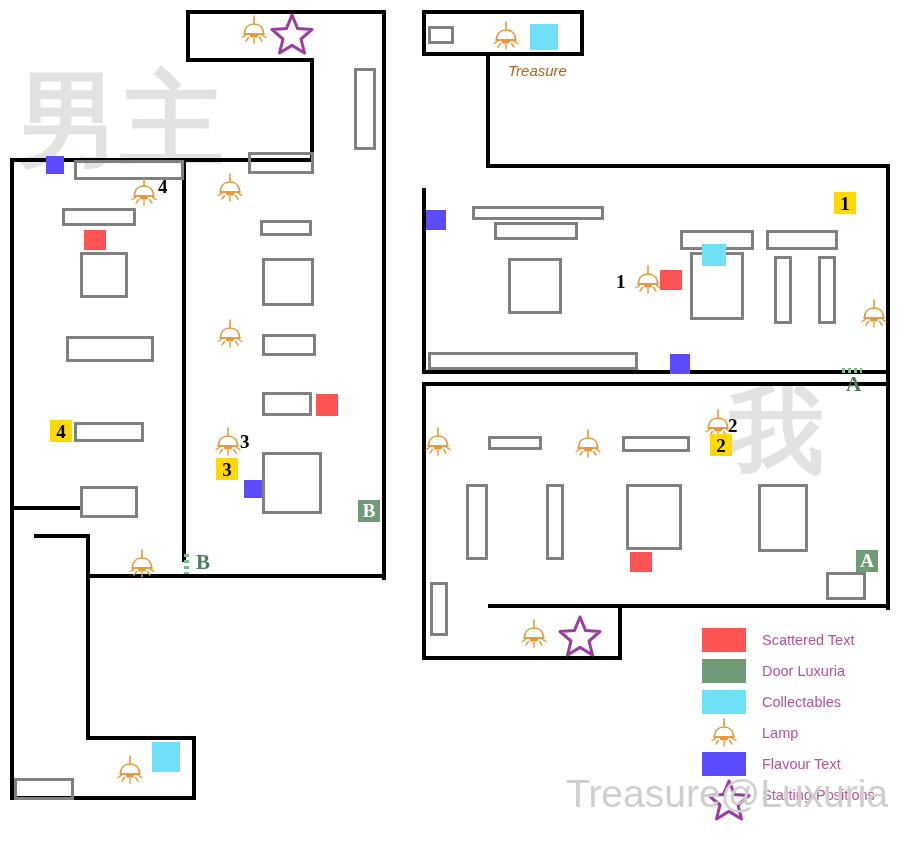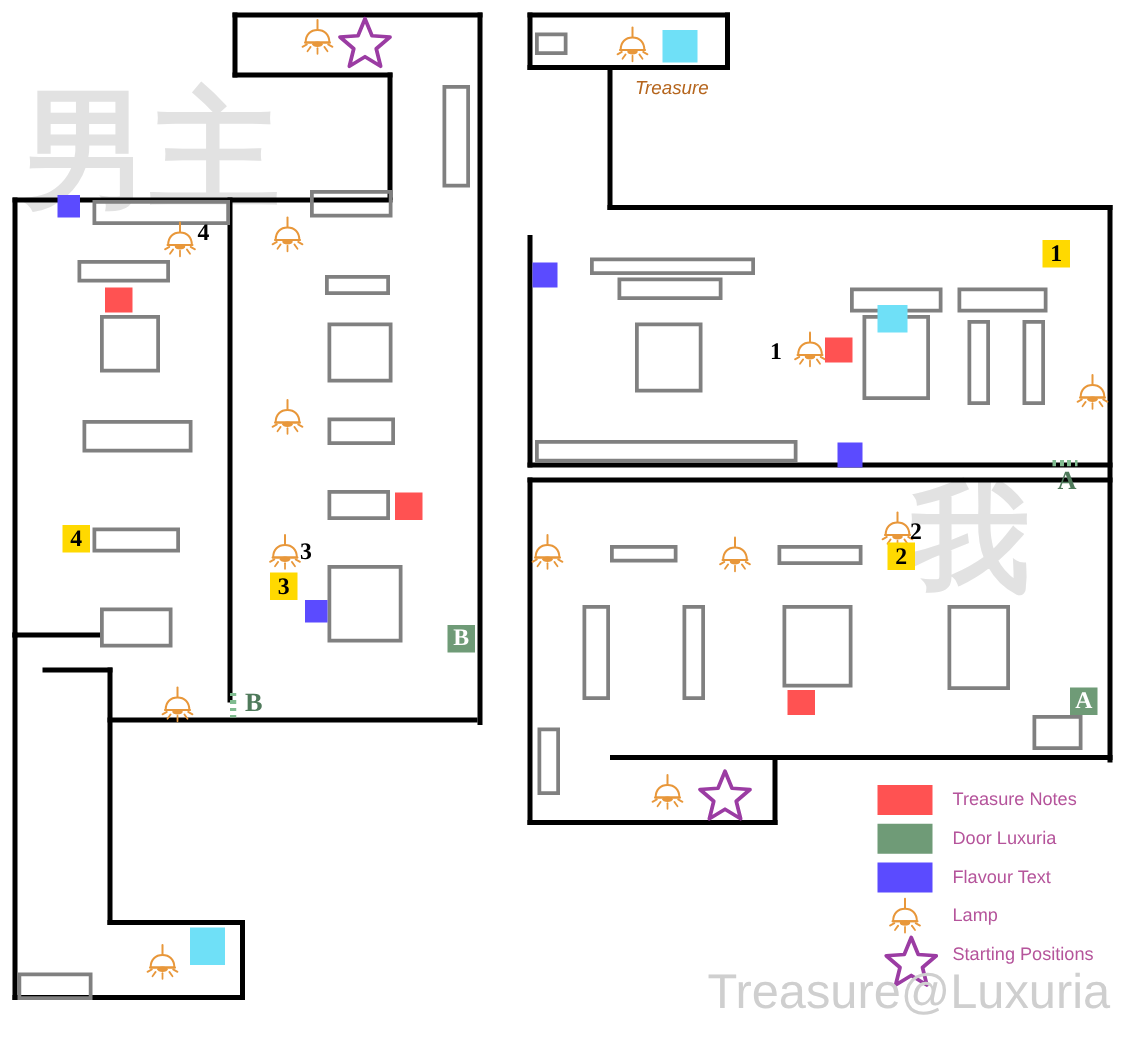--- a/index.html
+++ b/index.html
@@ -444,29 +444,29 @@
 
   <div class="gletter" style="left:846px;top:374px;">A</div>
   <div class="gdots horiz" style="left:842px;top:368px;"></div>
   <div class="dletter" style="left:856px;top:550px;">A</div>
 
   <div class="caption" style="left:508px;top:62px;">Treasure</div>
 
   <div id="legend">
     <div class="lg-row">
       <div class="lg-sw" style="background:#ff5252;"></div>
-      <div class="lg-txt">Treasure Notes</div>
+      <div class="lg-txt">Scattered Text</div>
     </div>
     <div class="lg-row">
       <div class="lg-sw" style="background:#6f9b77;"></div>
       <div class="lg-txt">Door Luxuria</div>
     </div>
     <div class="lg-row">
-      <div class="lg-sw" style="background:#5b4bff;"></div>
-      <div class="lg-txt">Flavour Text</div>
+      <div class="lg-sw" style="background:#6fe0f7;"></div>
+      <div class="lg-txt">Collectables</div>
     </div>
     <div class="lg-row">
       <div class="lg-ic">
         <span class="lamp" style="position:relative;left:0;top:0;">
 <svg viewBox="0 0 32 32" xmlns="http://www.w3.org/2000/svg">
   <g stroke="#e8973a" fill="none" stroke-width="1.6" stroke-linecap="round">
     <line x1="16" y1="2" x2="16" y2="10"></line>
     <path d="M6.5 20 C6.5 13.5 10.5 10 16 10 C21.5 10 25.5 13.5 25.5 20 Z" fill="#ffffff"></path>
     <line x1="6" y1="20" x2="26" y2="20"></line>
   </g>
@@ -475,20 +475,24 @@
     <line x1="16" y1="24.5" x2="16" y2="29"></line>
     <line x1="10.5" y1="23.5" x2="8" y2="27"></line>
     <line x1="21.5" y1="23.5" x2="24" y2="27"></line>
     <line x1="7.5" y1="21.5" x2="4" y2="23.5"></line>
     <line x1="24.5" y1="21.5" x2="28" y2="23.5"></line>
   </g>
 </svg>
           </span>
       </div>
       <div class="lg-txt">Lamp</div>
+    </div>
+    <div class="lg-row">
+      <div class="lg-sw" style="background:#5b4bff;"></div>
+      <div class="lg-txt">Flavour Text</div>
     </div>
     <div class="lg-row">
       <div class="lg-ic">
         <span class="star" style="position:relative;left:0;top:0;width:34px;height:34px;">
 <svg viewBox="0 0 44 44" xmlns="http://www.w3.org/2000/svg">
   <polygon points="22,3 27.6,16.6 42,17.6 31,27 34.5,41 22,33.4 9.5,41 13,27 2,17.6 16.4,16.6" fill="none" stroke="#9b3ca3" stroke-width="3" stroke-linejoin="round"></polygon>
 </svg>
           </span>
       </div>
       <div class="lg-txt">Starting Positions</div>

